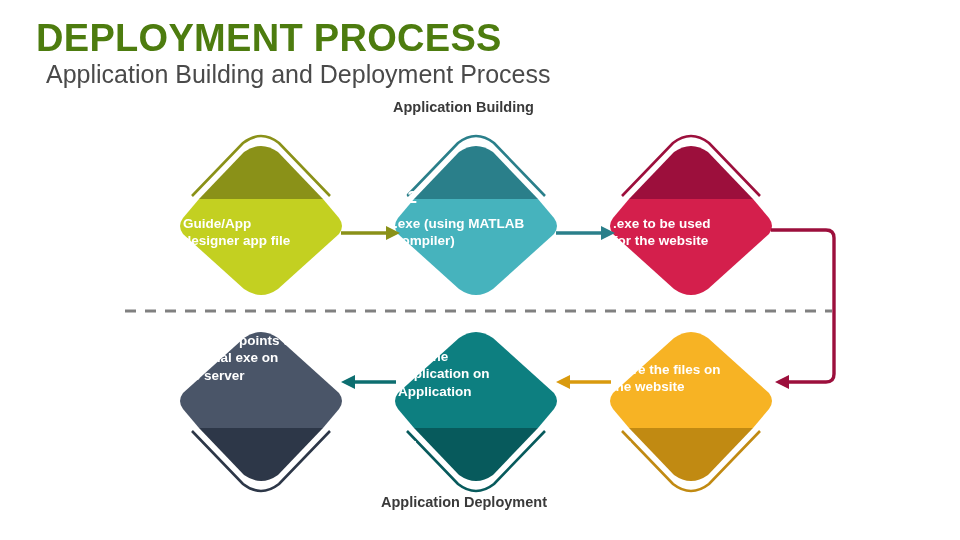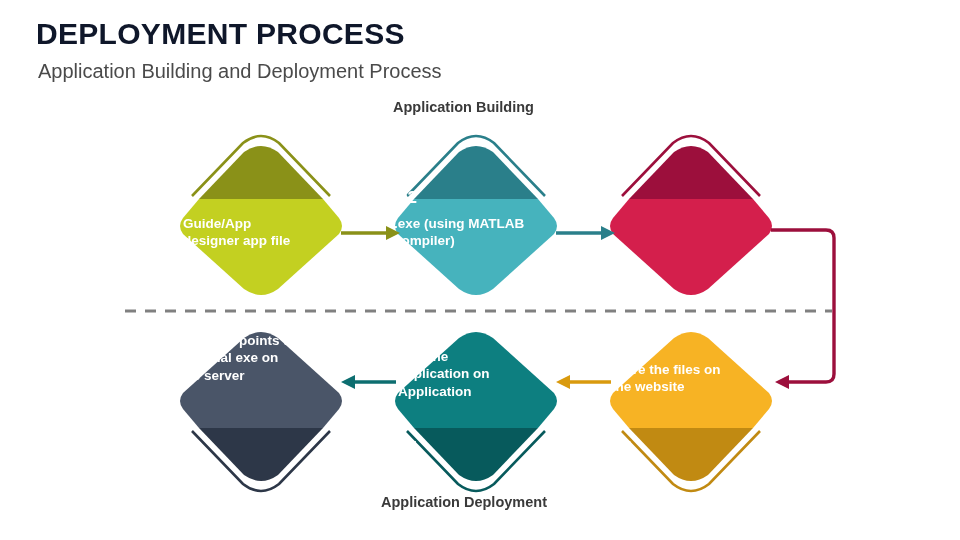--- a/index.html
+++ b/index.html
@@ -18,31 +18,31 @@
   #slide {
     position: absolute;
     inset: 0;
     width: 960px;
     height: 540px;
   }
   .title {
     position: absolute;
     left: 36px;
     top: 17px;
-    font-size: 30px;
+    font-size: 38px;
     font-weight: bold;
     letter-spacing: 0.3px;
-    color: #0f172a;
+    color: #4d7c0f;
     white-space: nowrap;
   }
   .subtitle {
     position: absolute;
-    left: 38px;
+    left: 46px;
     top: 60px;
-    font-size: 20px;
+    font-size: 25px;
     font-weight: normal;
     color: #4a4a4a;
     white-space: nowrap;
   }
   .section-label {
     position: absolute;
     font-size: 14.5px;
     font-weight: bold;
     color: #3a3a3a;
     white-space: nowrap;
@@ -169,20 +169,22 @@
 
   <div class="node-num" style="left:183px; top:163px; width:156px;">01</div>
   <div class="node-text" style="left:183px; top:215px; width:156px;">Guide/App
 designer app file</div>
 
   <div class="node-num" style="left:398px; top:163px; width:156px;margin-top:25px;">02</div>
   <div class="node-text" style="left:394px; top:215px; width:164px;">.exe (using MATLAB
 compiler)</div>
 
   <div class="node-num" style="left:613px; top:163px; width:156px;">03</div>
+  <div class="node-text" style="left:613px; top:215px; width:156px;">.exe to be used
+for the website</div>
 
   <div class="node-text" style="left:180px; top:332px; width:162px;">The URL points to
 the final exe on
 the server</div>
   <div class="node-num" style="left:183px; top:438px; width:156px;">06</div>
 
   <div class="node-text" style="left:398px; top:348px; width:156px;">Add the
 application on
 Application</div>
   <div class="node-num" style="left:398px; top:438px; width:156px;">05</div>

